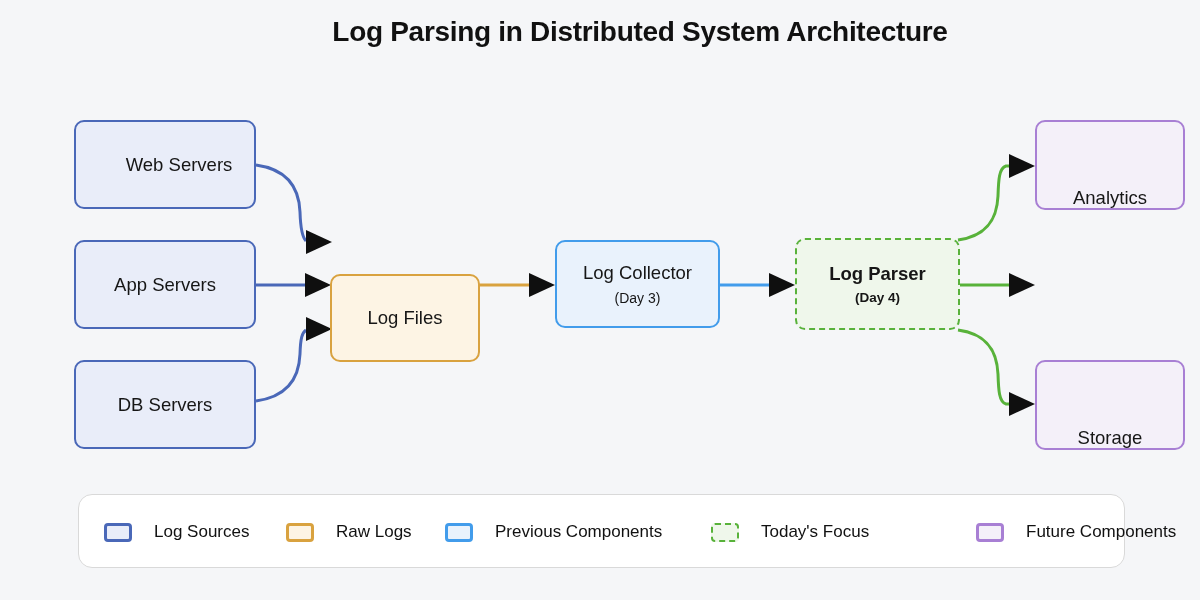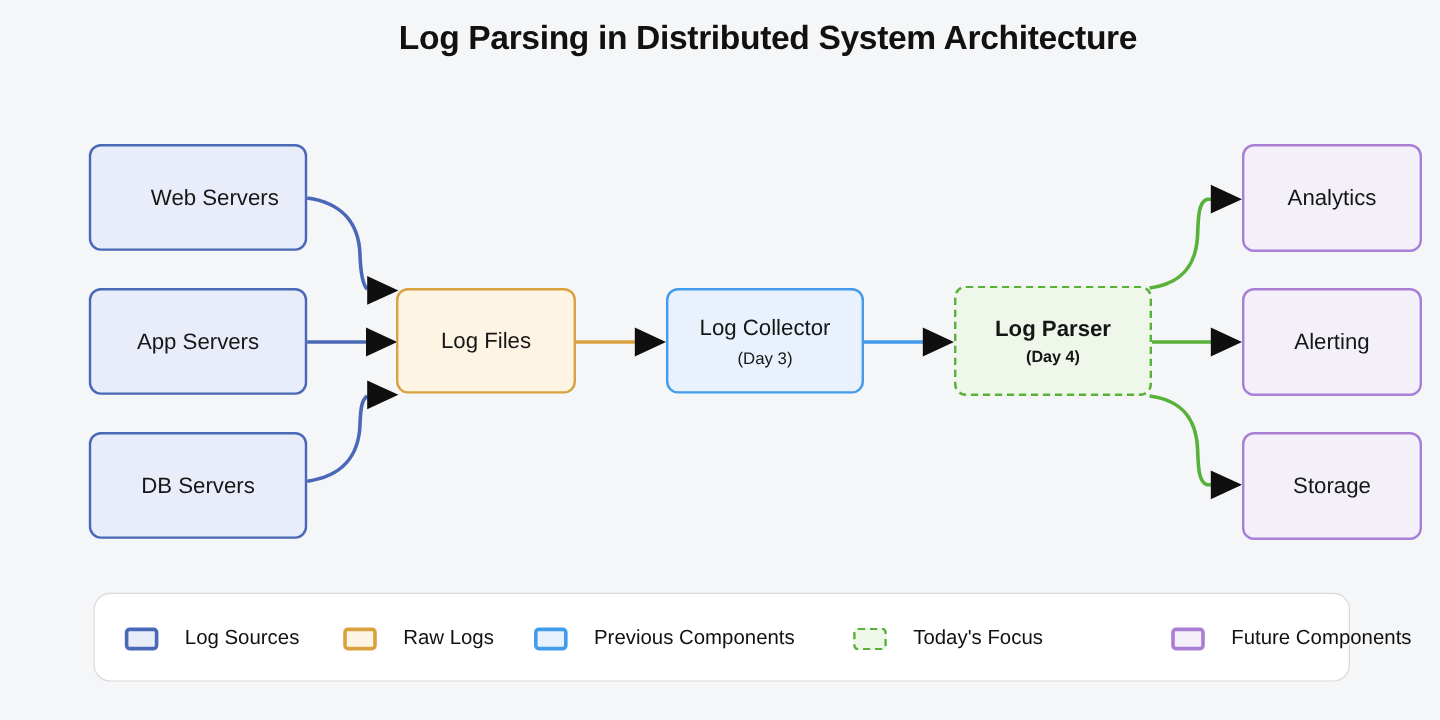--- a/index.html
+++ b/index.html
@@ -4,25 +4,25 @@
 <style>
   html,body{margin:0;padding:0;background:#f5f6f8;font-family:"Liberation Sans",sans-serif;}
   .stage{position:relative;width:1200px;height:600px;background:#f5f6f8;overflow:hidden;}
   .title{position:absolute;left:0;top:16px;width:1200px;text-align:center;margin:0;
          font-size:28px;font-weight:bold;letter-spacing:-0.3px;color:#111;padding-left:40px;}
   .connector-layer{position:absolute;left:0;top:0;width:1200px;height:600px;pointer-events:none;}
   .node{position:absolute;box-sizing:border-box;border-radius:10px;display:flex;flex-direction:column;
         align-items:center;justify-content:center;color:#161616;font-size:18.5px;line-height:1.15;}
   .node .sub{font-size:14px;margin-top:6px;}
   .blue   {border:2.5px solid #4a68b8;background:#e9edf9;}
-  .orange {border:2.5px solid #d9a23f;background:#fdf4e4;}
+  .orange {border:2.5px solid #d9a23f;background:#fdf4e4;margin-top:34px;}
   .ltblue {border:2.5px solid #429ceb;background:#e9f2fc;align-items:center;}
   .green  {border:2.5px dashed #58b23a;background:#eff7eb;font-weight:bold;}
   .green .sub{font-size:13.5px;font-weight:bold;}
-  .purple {border:2.5px solid #a87fd4;background:#f4f0f9;}
+  .purple {border:2.5px solid #a87fd4;background:#f4f0f9;justify-content:flex-end;}
   
   .n-web{left:74px;top:120px;width:182px;height:89px;padding-left:28px;}
   .n-app{left:74px;top:240px;width:182px;height:89px;}
   .n-db {left:74px;top:360px;width:182px;height:89px;}
   .n-logfiles{left:330px;top:240px;width:150px;height:88px;}
   .n-collector{left:555px;top:240px;width:165px;height:88px;}
   .n-parser{left:795px;top:238px;width:165px;height:92px;align-items:center;}
   .n-analytics{left:1035px;top:120px;width:150px;height:90px;}
   .n-alerting{left:1035px;top:240px;width:150px;height:90px;}
   .n-storage{left:1035px;top:360px;width:150px;height:90px;}
@@ -85,23 +85,20 @@
     <span>Log Collector</span>
     <span class="sub">(Day 3)</span>
   </div>
   <div class="node green n-parser">
     <span>Log Parser</span>
     <span class="sub">(Day 4)</span>
   </div>
   <div class="node purple n-analytics">
     <span>Analytics</span>
   </div>
-  <div class="node purple n-alerting">
-    <span>Alerting</span>
-  </div>
   <div class="node purple n-storage">
     <span>Storage</span>
   </div>
 
   <div class="legend">
     <div class="legend-item li-1">
       <span class="swatch sw-blue"></span>
       <span>Log Sources</span>
     </div>
     <div class="legend-item li-2">

